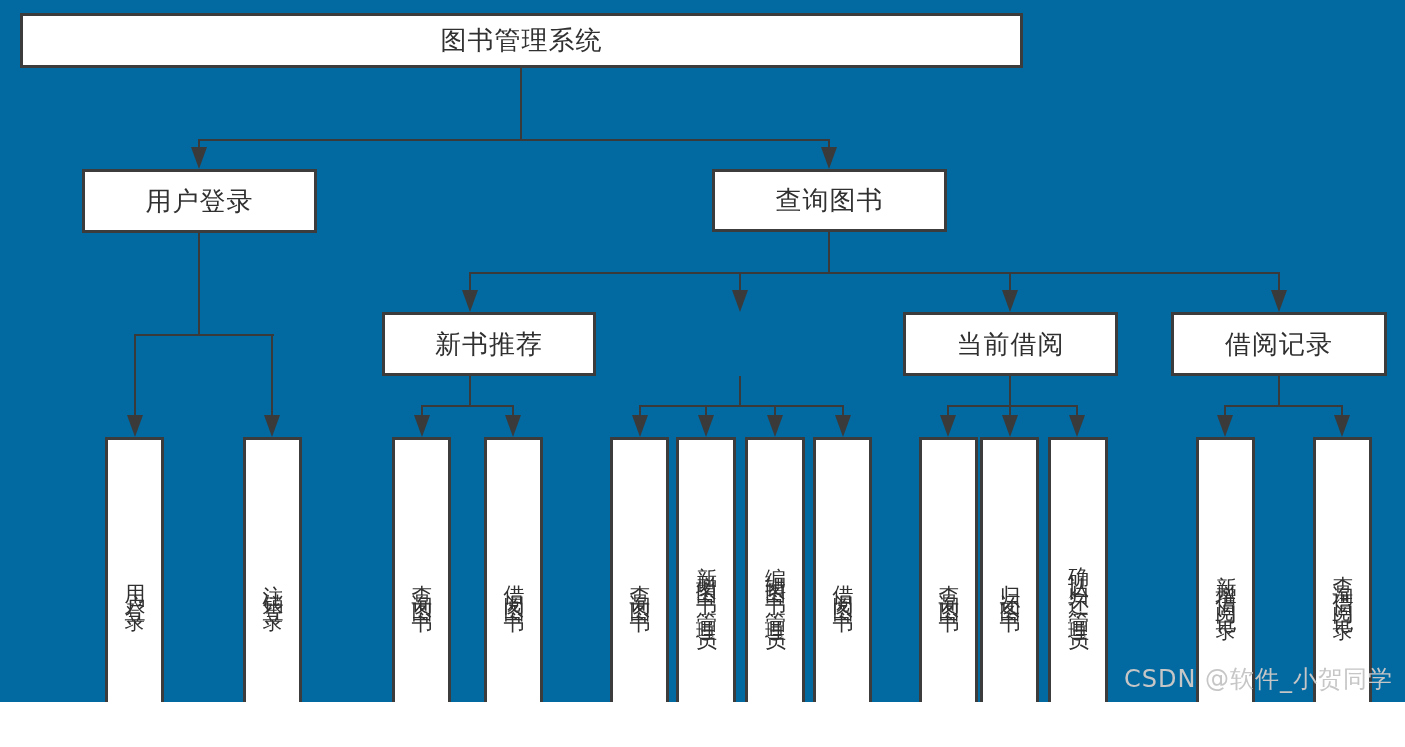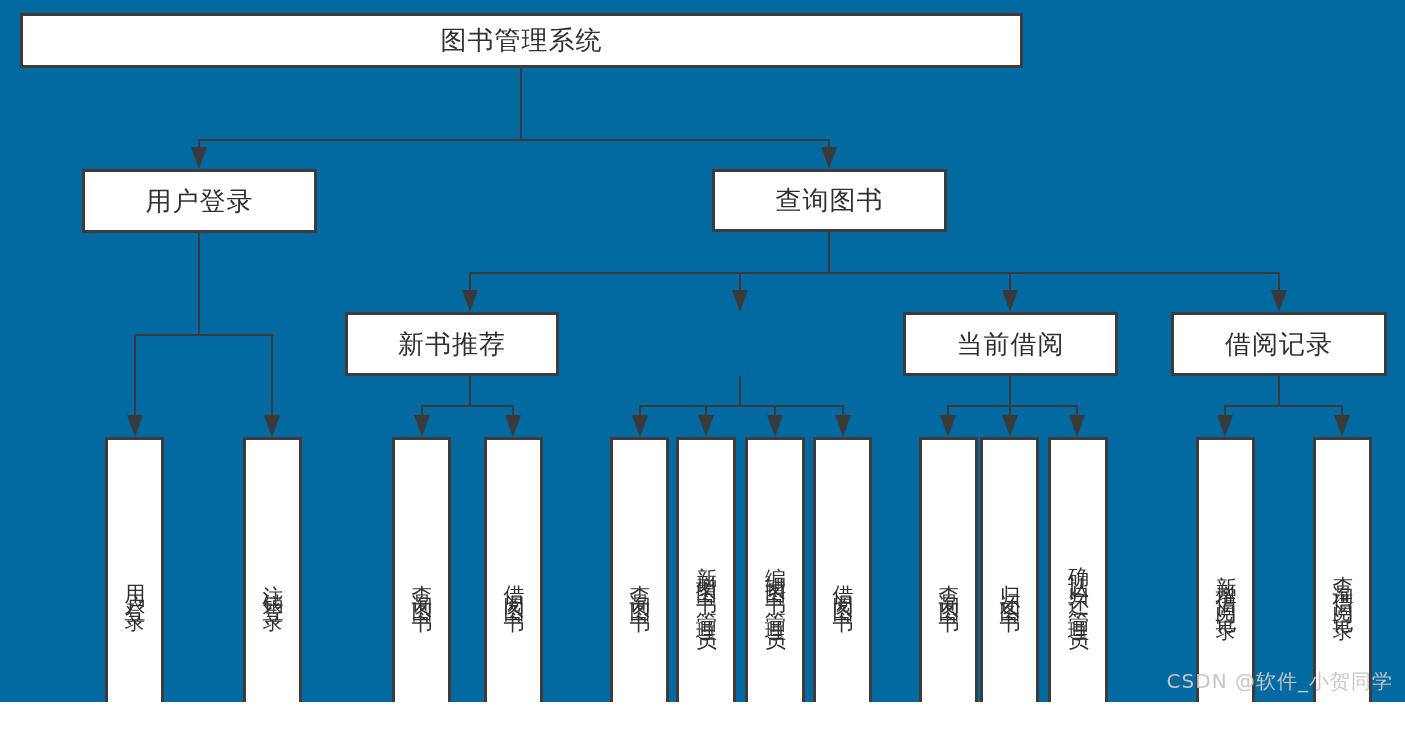--- a/index.html
+++ b/index.html
@@ -39,21 +39,21 @@
     position:absolute;width:0;height:0;
     border-left:8px solid transparent;
     border-right:8px solid transparent;
     border-top:22px solid #3a3a3a;
   }
   .watermark{
     position:absolute;
     right:12px;
     bottom:7px;
     color:#c6c6c6;
-    font-size:20px;
+    font-size:24px;
     letter-spacing:1px;
     white-space:nowrap;
   }
 </style>
 </head>
 <body>
 
 <div class="canvas">
 
   <div class="box" style="left:20px;top:13px;width:1003px;height:55px;">
@@ -85,21 +85,21 @@
   <div class="hline" style="left:469px;top:272px;width:811px;"></div>
   <div class="vline" style="left:469px;top:272px;height:19px;"></div>
   <div class="arrow" style="left:462px;top:290px;"></div>
   <div class="vline" style="left:739px;top:272px;height:19px;"></div>
   <div class="arrow" style="left:732px;top:290px;"></div>
   <div class="vline" style="left:1009px;top:272px;height:19px;"></div>
   <div class="arrow" style="left:1002px;top:290px;"></div>
   <div class="vline" style="left:1278px;top:272px;height:19px;"></div>
   <div class="arrow" style="left:1271px;top:290px;"></div>
 
-  <div class="box" style="left:345px;top:312px;width:214px;height:64px;font-family:Liberation Serif, serif;">
+  <div class="box" style="left:382px;top:312px;width:214px;height:64px;font-family:Liberation Serif, serif;">
     <span>新书推荐</span>
   </div>
   <div class="box" style="left:1171px;top:312px;width:216px;height:64px;">
     <span>借阅记录</span>
   </div>
   <div class="box" style="left:903px;top:312px;width:215px;height:64px;">
     <span>当前借阅</span>
   </div>
 
   <div class="vline" style="left:469px;top:376px;height:31px;"></div>

